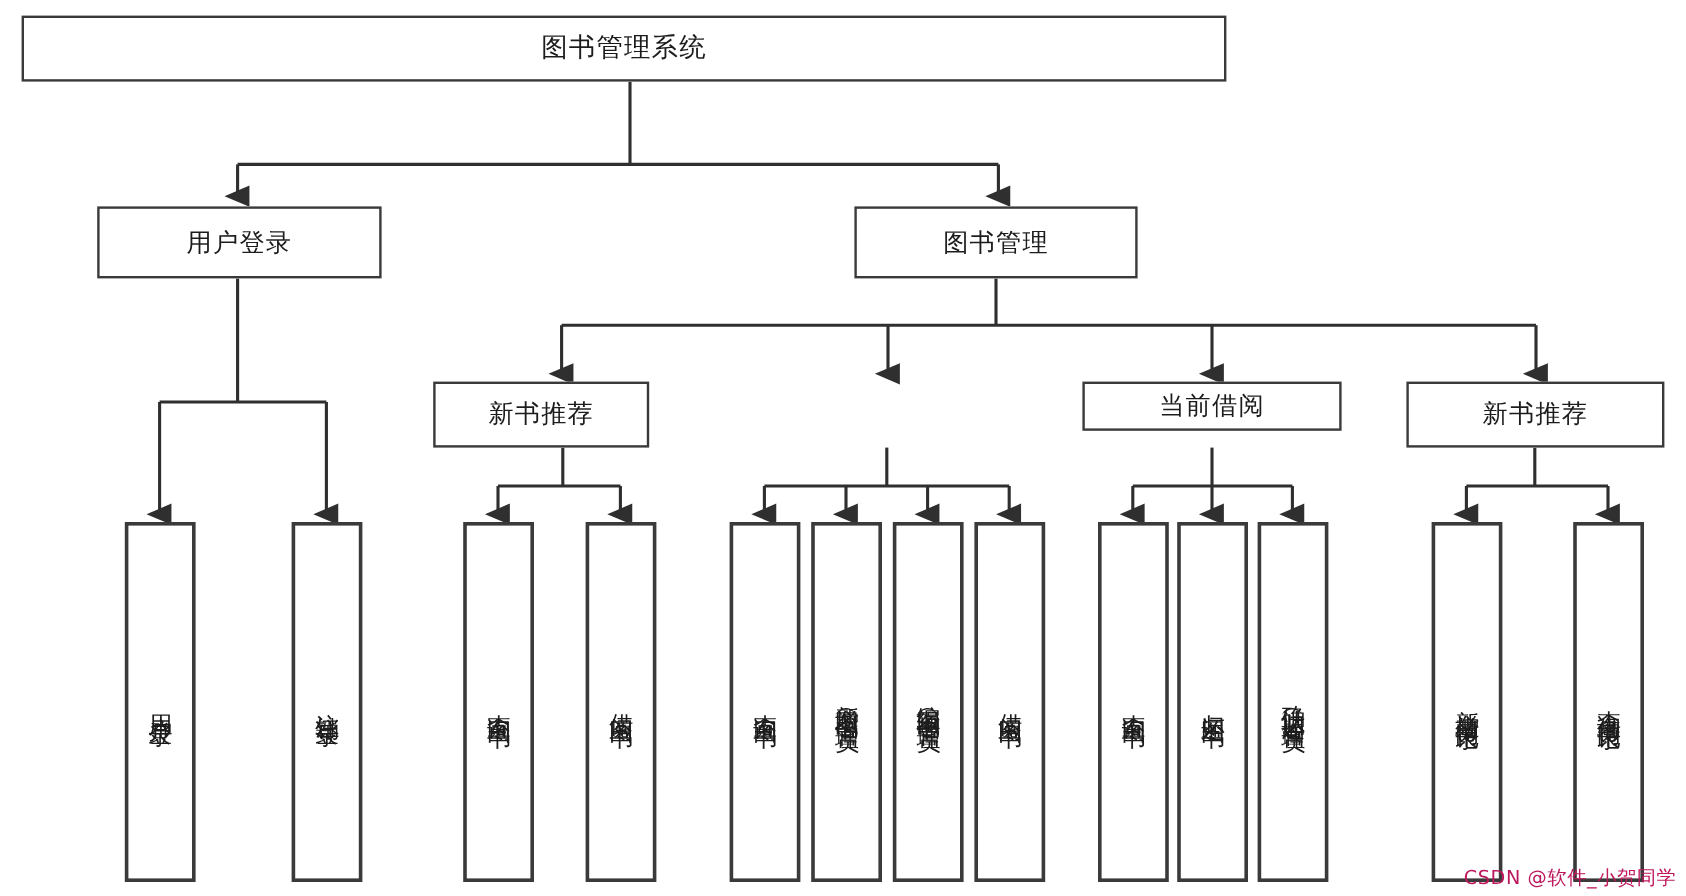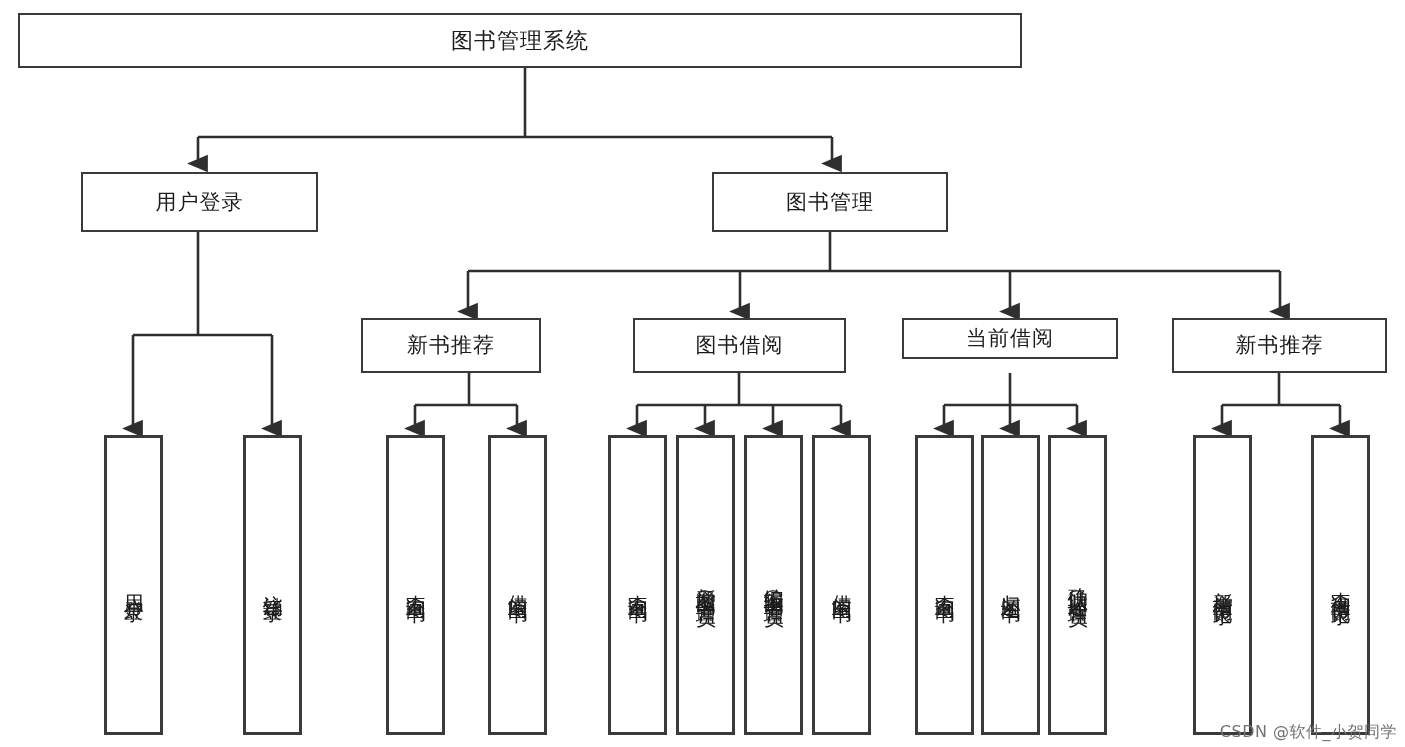--- a/index.html
+++ b/index.html
@@ -49,21 +49,21 @@
     left:0;top:0;
     width:1405px;
     height:747px;
     pointer-events:none;
   }
   .watermark{
     position:absolute;
     right:8px;
     bottom:4px;
     font-size:16px;
-    color:#737373;
+    color:#be185d;
     letter-spacing:0.5px;
     white-space:nowrap;
   }
 </style>
 </head>
 <body>
 
 <div id="canvas">
 
   <svg class="edges" viewBox="0 0 1405 747" xmlns="http://www.w3.org/2000/svg">
@@ -125,23 +125,20 @@
   </div>
 
   <div class="node" style="left:712px;top:172px;width:236px;height:60px;">
     <span class="label">图书管理</span>
   </div>
 
   <div class="node" style="left:361px;top:318px;width:180px;height:55px;">
     <span class="label">新书推荐</span>
   </div>
 
-  <div class="node" style="left:633px;top:318px;width:213px;height:55px;">
-    <span class="label">图书借阅</span>
-  </div>
 
   <div class="node" style="left:902px;top:318px;width:216px;height:41px;">
     <span class="label">当前借阅</span>
   </div>
 
   <div class="node" style="left:1172px;top:318px;width:215px;height:55px;">
     <span class="label">新书推荐</span>
   </div>
 
   <div class="node vert" style="left:104px;top:435px;width:59px;height:300px;">

